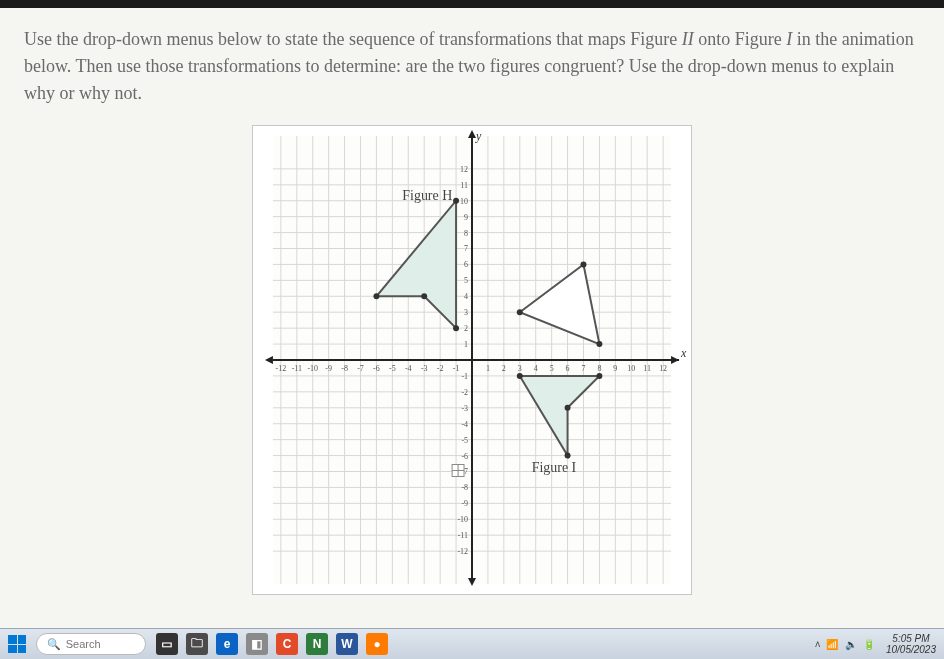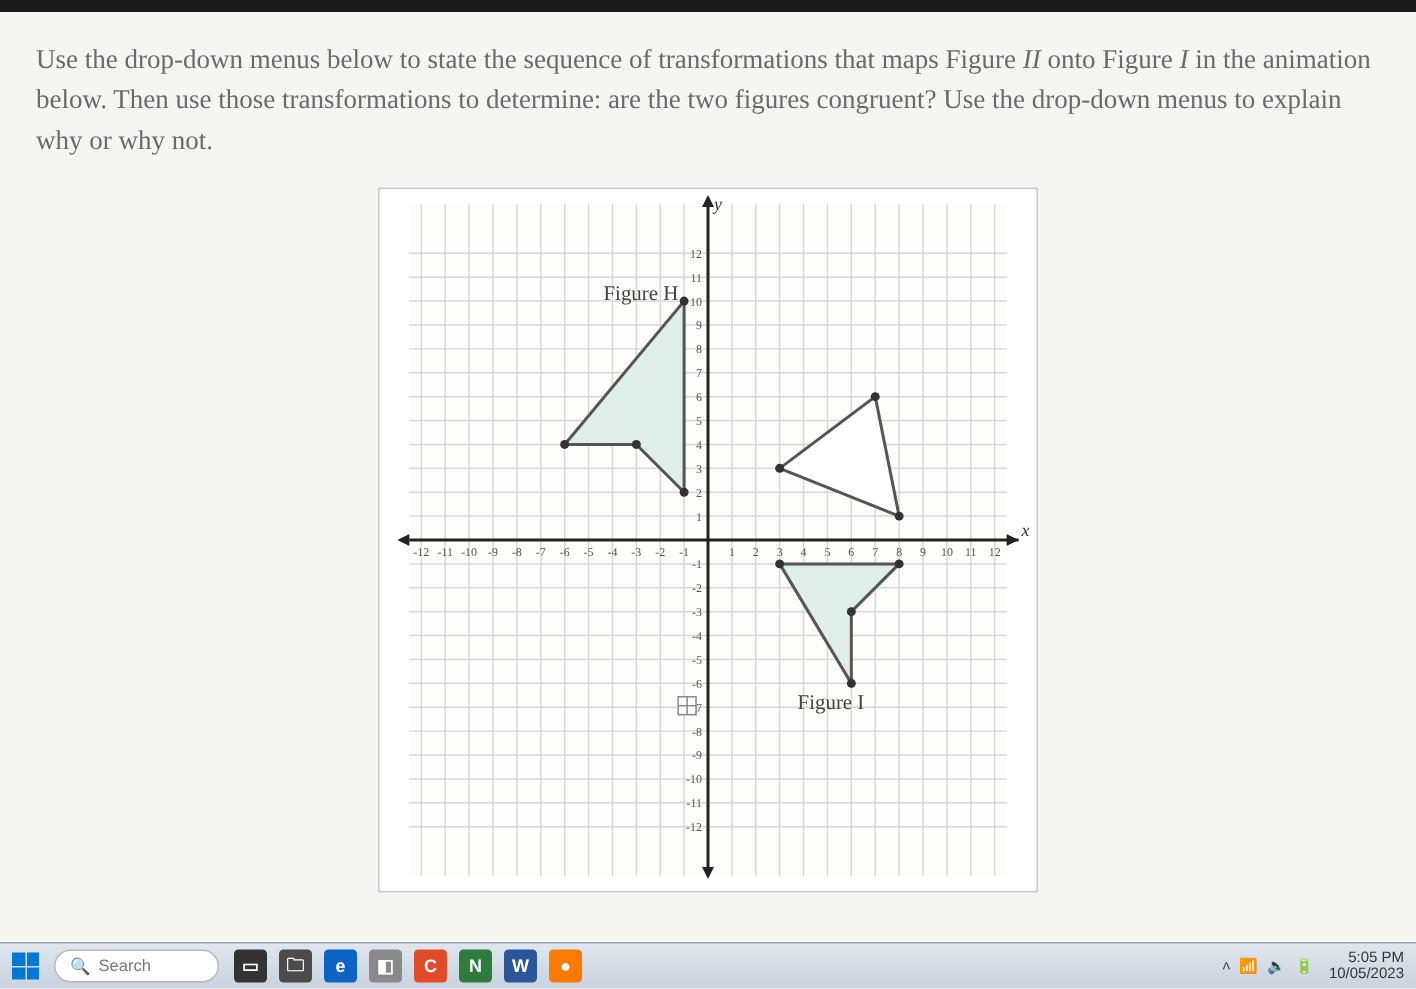--- a/index.html
+++ b/index.html
@@ -68,21 +68,21 @@
     width: 110px; height: 22px;
     color: #777;
   }
   .tb-icons { display: flex; gap: 8px; }
   .tb-appicon {
     width: 22px; height: 22px; border-radius: 3px;
     display: flex; align-items: center; justify-content: center;
     font-size: 12px; color: #fff; font-weight: bold;
   }
   .tray { display: flex; align-items: center; gap: 6px; font-size: 10px; color: #444;}
-  .clock { text-align: right; line-height: 1.1; font-size: 10px;}
+  .clock { text-align: center; line-height: 1.1; font-size: 10px; font-style: italic;}
 </style>
 </head>
 <body>
 
 <div class="topbar"></div>
 
 <div class="page">
 
   <p class="instructions">
     <span>Use the drop-down menus below to state the sequence of transformations that maps Figure </span><span class="ital">II</span><span> onto Figure </span><span class="ital">I</span><span> in the animation below. Then use those transformations to determine: are the two figures congruent? Use the drop-down menus to explain why or why not.</span>

